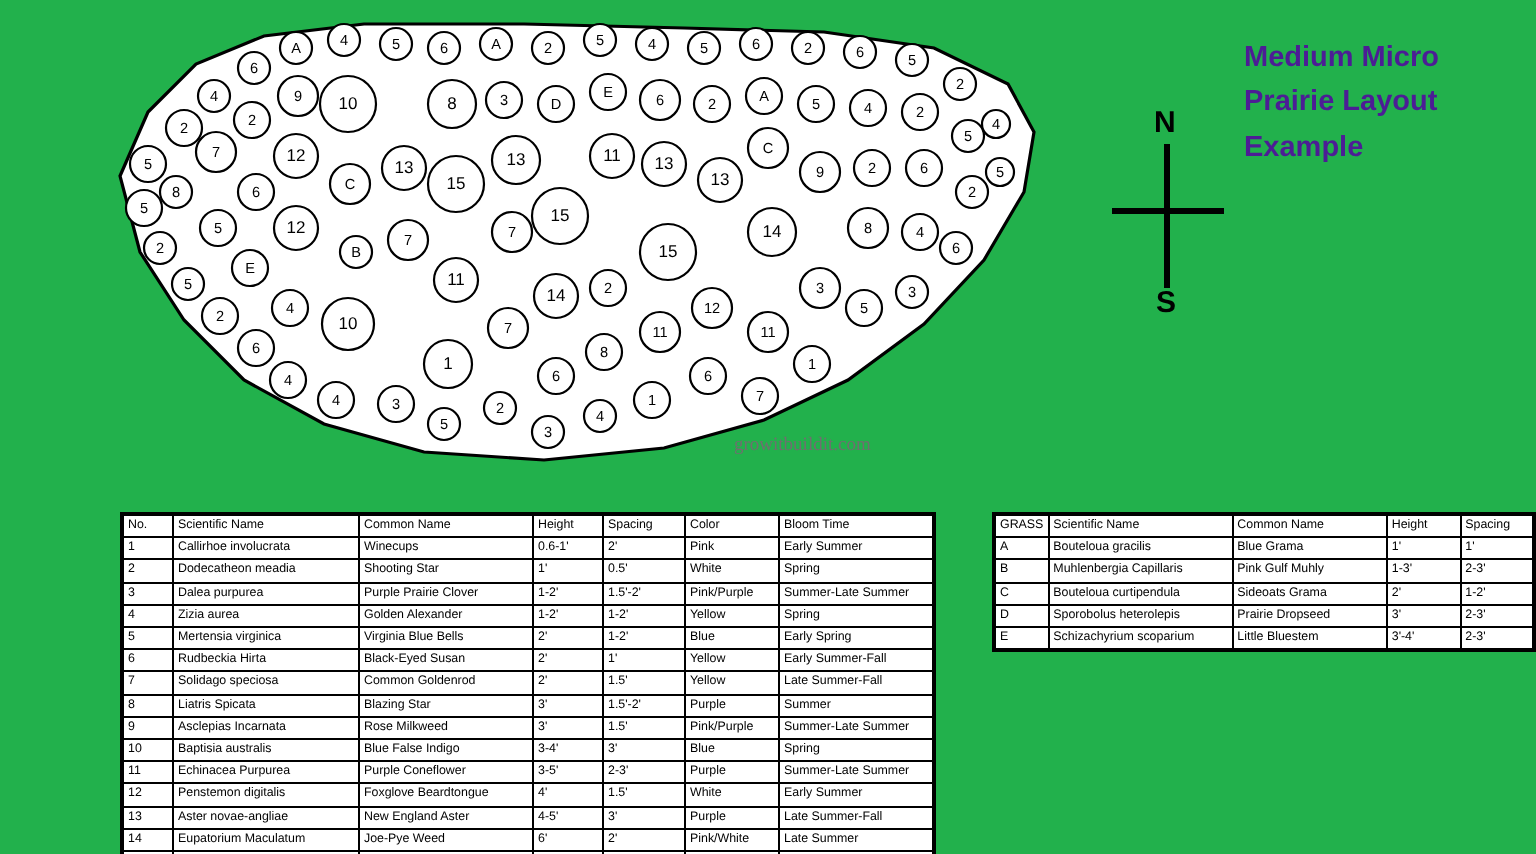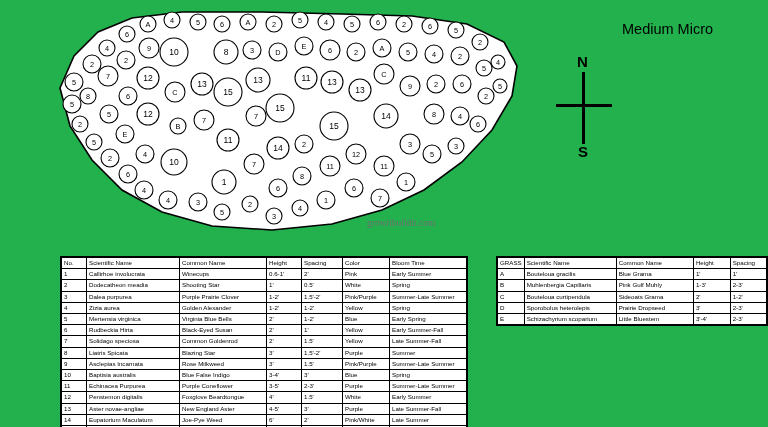--- a/index.html
+++ b/index.html
@@ -6,21 +6,21 @@
   body{
     width:768px;height:427px;overflow:hidden;
     background:#22b14c;
     font-family:"Liberation Sans", sans-serif;
   }
   #root{position:relative;width:768px;height:427px;}
 
   
   .title{
     position:absolute;left:622px;top:18px;width:146px;
-    font-size:14.5px;font-weight:normal;color:#000000;line-height:1.55;
+    font-size:14.5px;font-weight:bold;color:#4c1d95;line-height:1.55;
   }
 
   
   .compass{position:absolute;left:548px;top:58px;width:70px;height:100px;}
   .compass .vline{position:absolute;left:34px;top:14px;width:3px;height:72px;background:#000;}
   .compass .hline{position:absolute;left:8px;top:46px;width:56px;height:3px;background:#000;}
   .compass .n{position:absolute;left:29px;top:-5px;font-size:15px;font-weight:bold;color:#000;}
   .compass .s{position:absolute;left:30px;top:85px;font-size:15px;font-weight:bold;color:#000;}
 
   
@@ -430,20 +430,22 @@
         <g>
           <circle cx="488" cy="82" r="7" fill="#ffffff" stroke="#000000" stroke-width="1.1"></circle>
           <text x="488" y="84.6" text-anchor="middle" font-size="7.3" font-family="&quot;Liberation Sans&quot;, sans-serif" fill="#000000">5</text>
         </g>
       </svg>
     <div class="watermark">growitbuildit.com</div>
   </div>
 
   <div class="title">
     <div>Medium Micro</div>
+    <div>Prairie Layout</div>
+    <div>Example</div>
   </div>
 
   <div class="compass">
     <div class="n">N</div>
     <div class="vline"></div>
     <div class="hline"></div>
     <div class="s">S</div>
   </div>
 
   <div class="table-wrap plants">

